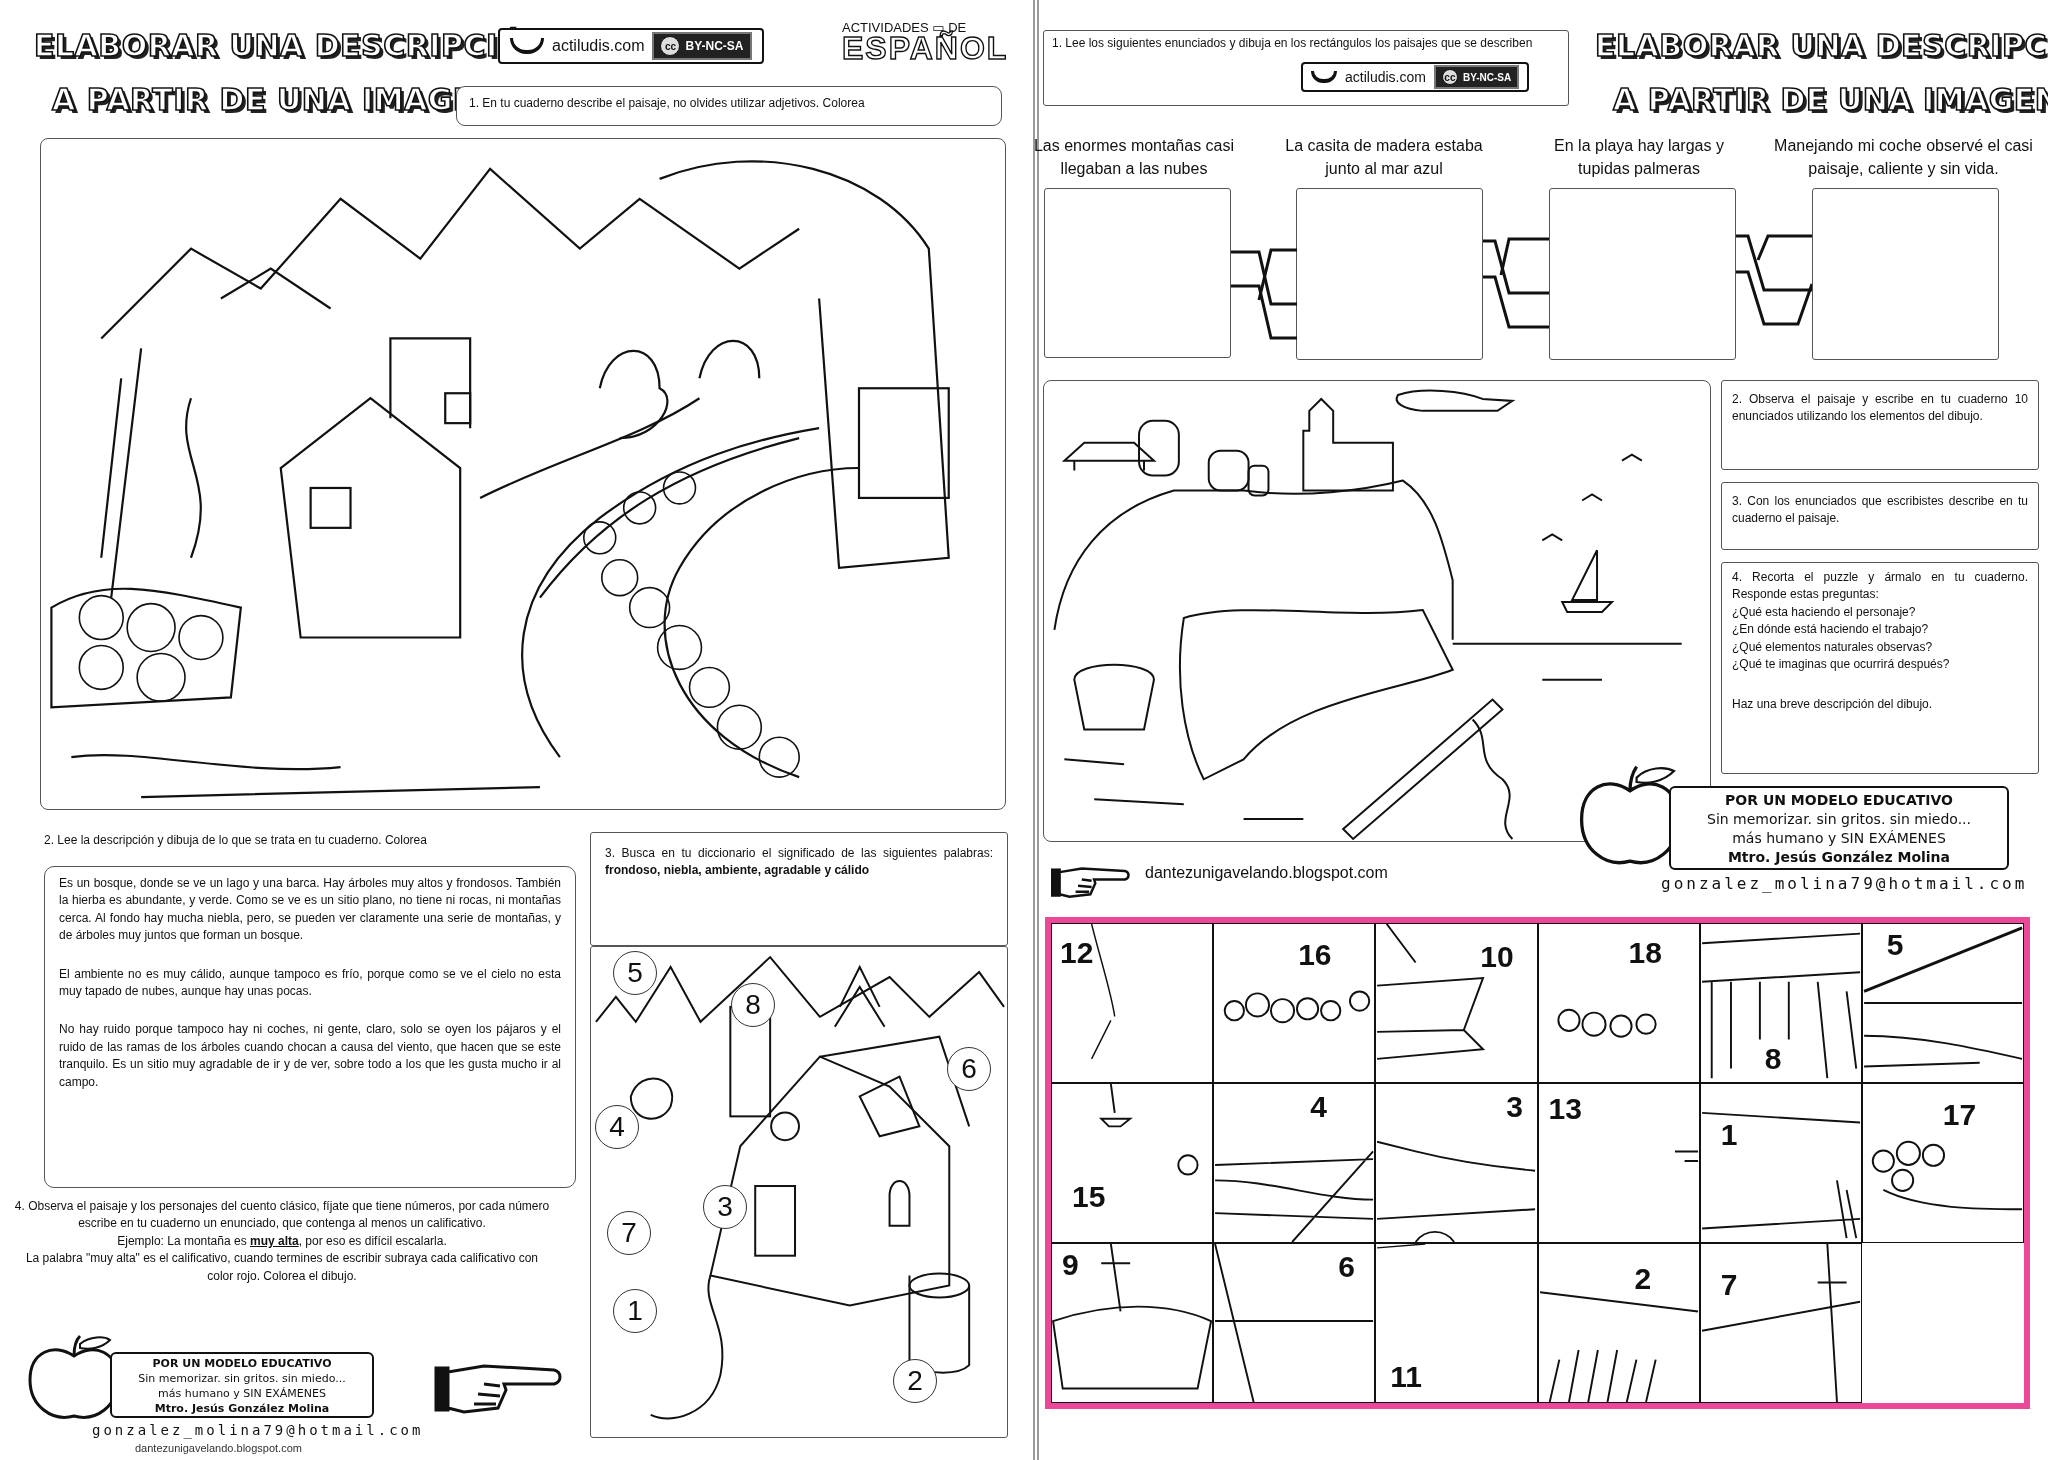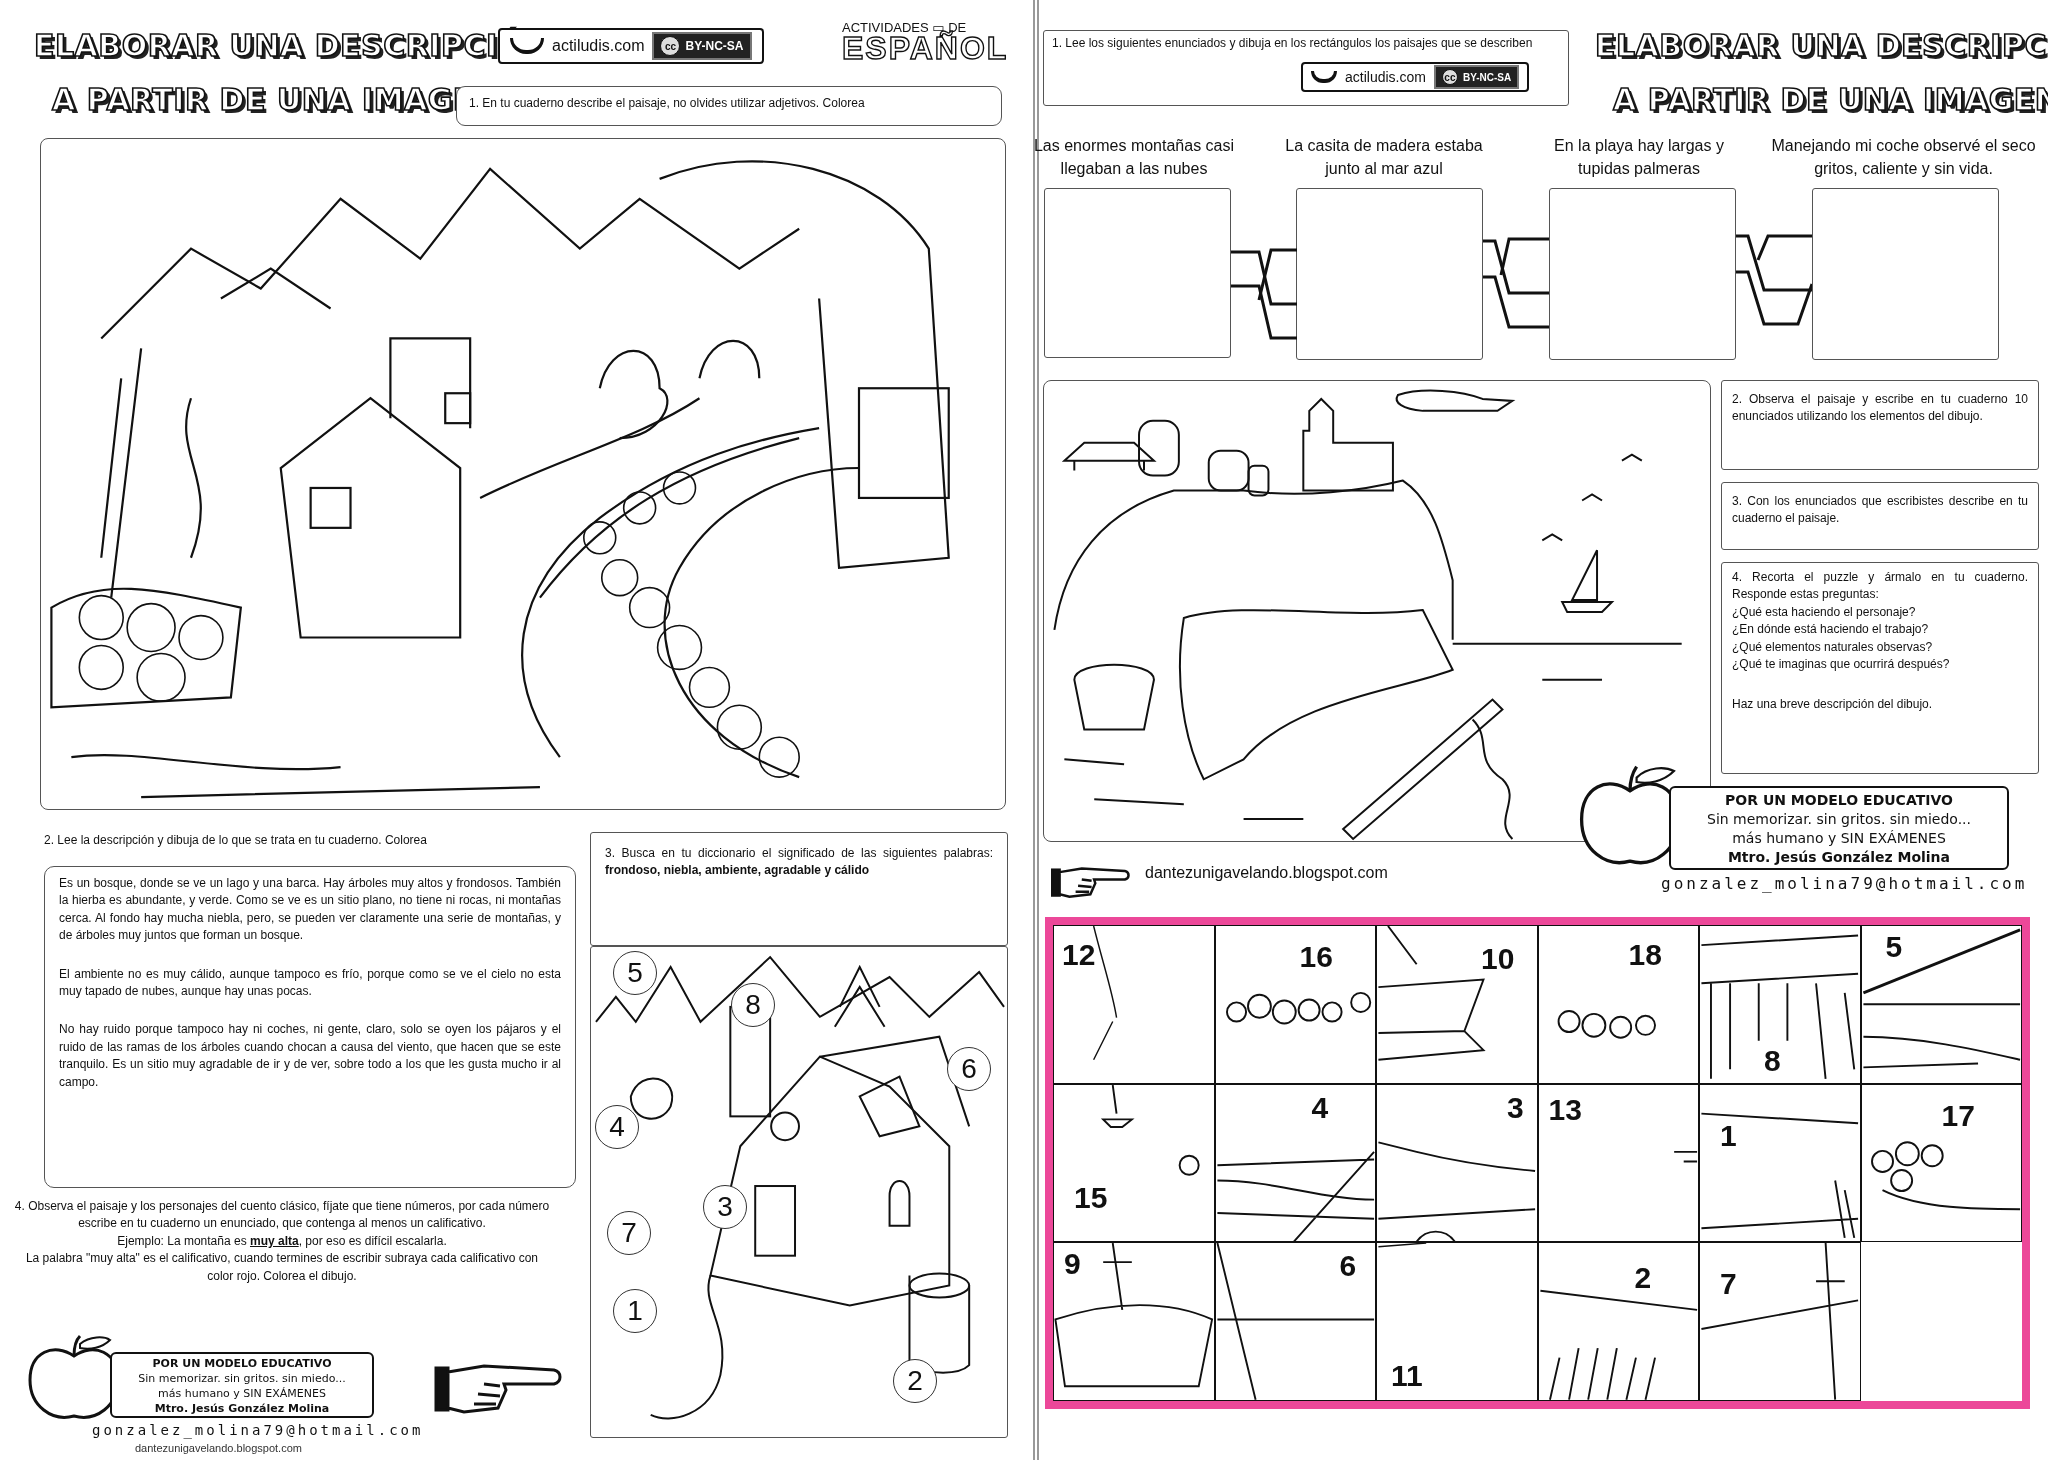--- a/index.html
+++ b/index.html
@@ -33,21 +33,21 @@
   .num-circle { position: absolute; width: 44px; height: 44px; border: 1.5px solid #333; border-radius: 50%; background: #fff; display: flex; align-items: center; justify-content: center; font-size: 28px; }
   .footer-box { position: absolute; border: 2px solid #111; border-radius: 6px; background: #fff; text-align: center; padding: 3px 8px; font-family: "DejaVu Sans", sans-serif; font-size: 11px; line-height: 1.35; }
   .footer-box .b { font-weight: bold; }
   .apple { position: absolute; }
   .email { position: absolute; font-family: "DejaVu Sans Mono", monospace; letter-spacing: 3px; font-size: 14px; }
   .blog { position: absolute; font-size: 11px; color: #333; }
   .hand { position: absolute; }
   .caption { position: absolute; font-size: 16px; text-align: center; line-height: 1.45; }
   .draw-rect { position: absolute; border: 1.5px solid #555; border-radius: 3px; background: #fff; }
   .connector { position: absolute; }
-  .puzzle { position: absolute; left: 1045px; top: 917px; width: 985px; height: 492px; border: 8px solid #ec4899; display: grid; grid-template-columns: repeat(6, 1fr); grid-template-rows: repeat(3, 1fr); background: #fff; }
+  .puzzle { position: absolute; left: 1045px; top: 917px; width: 985px; height: 492px; border: 6px solid #ec4899; display: grid; grid-template-columns: repeat(6, 1fr); grid-template-rows: repeat(3, 1fr); background: #fff; }
   .pcell { border: 1.5px solid #111; position: relative; overflow: hidden; }
   .pnum { position: absolute; font-size: 30px; font-weight: bold; font-family: "Liberation Sans", sans-serif; }
   .pcell svg { position: absolute; inset: 0; width: 100%; height: 100%; }
 </style>
 </head>
 <body>
 
 <div id="page-left" class="page">
 
   <div class="outline-title" style="left:34px;top:28px;">ELABORAR UNA DESCRIPCIÓN</div>
@@ -190,21 +190,21 @@
         <span>BY-NC-SA</span>
       </span>
   </div>
 
   <div class="outline-title" style="left:556px;top:28px;">ELABORAR UNA DESCRIPCIÓN</div>
   <div class="outline-title" style="left:574px;top:82px;">A PARTIR DE UNA IMAGEN</div>
 
   <div class="caption" style="left:-10px;top:134px;width:210px;">Las enormes montañas casi llegaban a las nubes</div>
   <div class="caption" style="left:240px;top:134px;width:210px;">La casita de madera estaba junto al mar azul</div>
   <div class="caption" style="left:500px;top:134px;width:200px;">En la playa hay largas y tupidas palmeras</div>
-  <div class="caption" style="left:732px;top:134px;width:265px;">Manejando mi coche observé el seco gritos, caliente y sin vida.</div>
+  <div class="caption" style="left:732px;top:134px;width:265px;">Manejando mi coche observé el casi paisaje, caliente y sin vida.</div>
 
   <div class="draw-rect" style="left:5px;top:188px;width:187px;height:170px;"></div>
   <div class="draw-rect" style="left:257px;top:188px;width:187px;height:172px;"></div>
   <div class="draw-rect" style="left:510px;top:188px;width:187px;height:172px;"></div>
   <div class="draw-rect" style="left:773px;top:188px;width:187px;height:172px;"></div>
 
   <svg class="connector" style="left:192px;top:240px;" width="66" height="100" viewBox="0 0 66 100">
     <g fill="none" stroke="#111" stroke-width="3">
         <path d="M0 12 L28 12 L40 64 L66 64"></path>
         <path d="M0 46 L28 46 L40 98 L66 98"></path>

